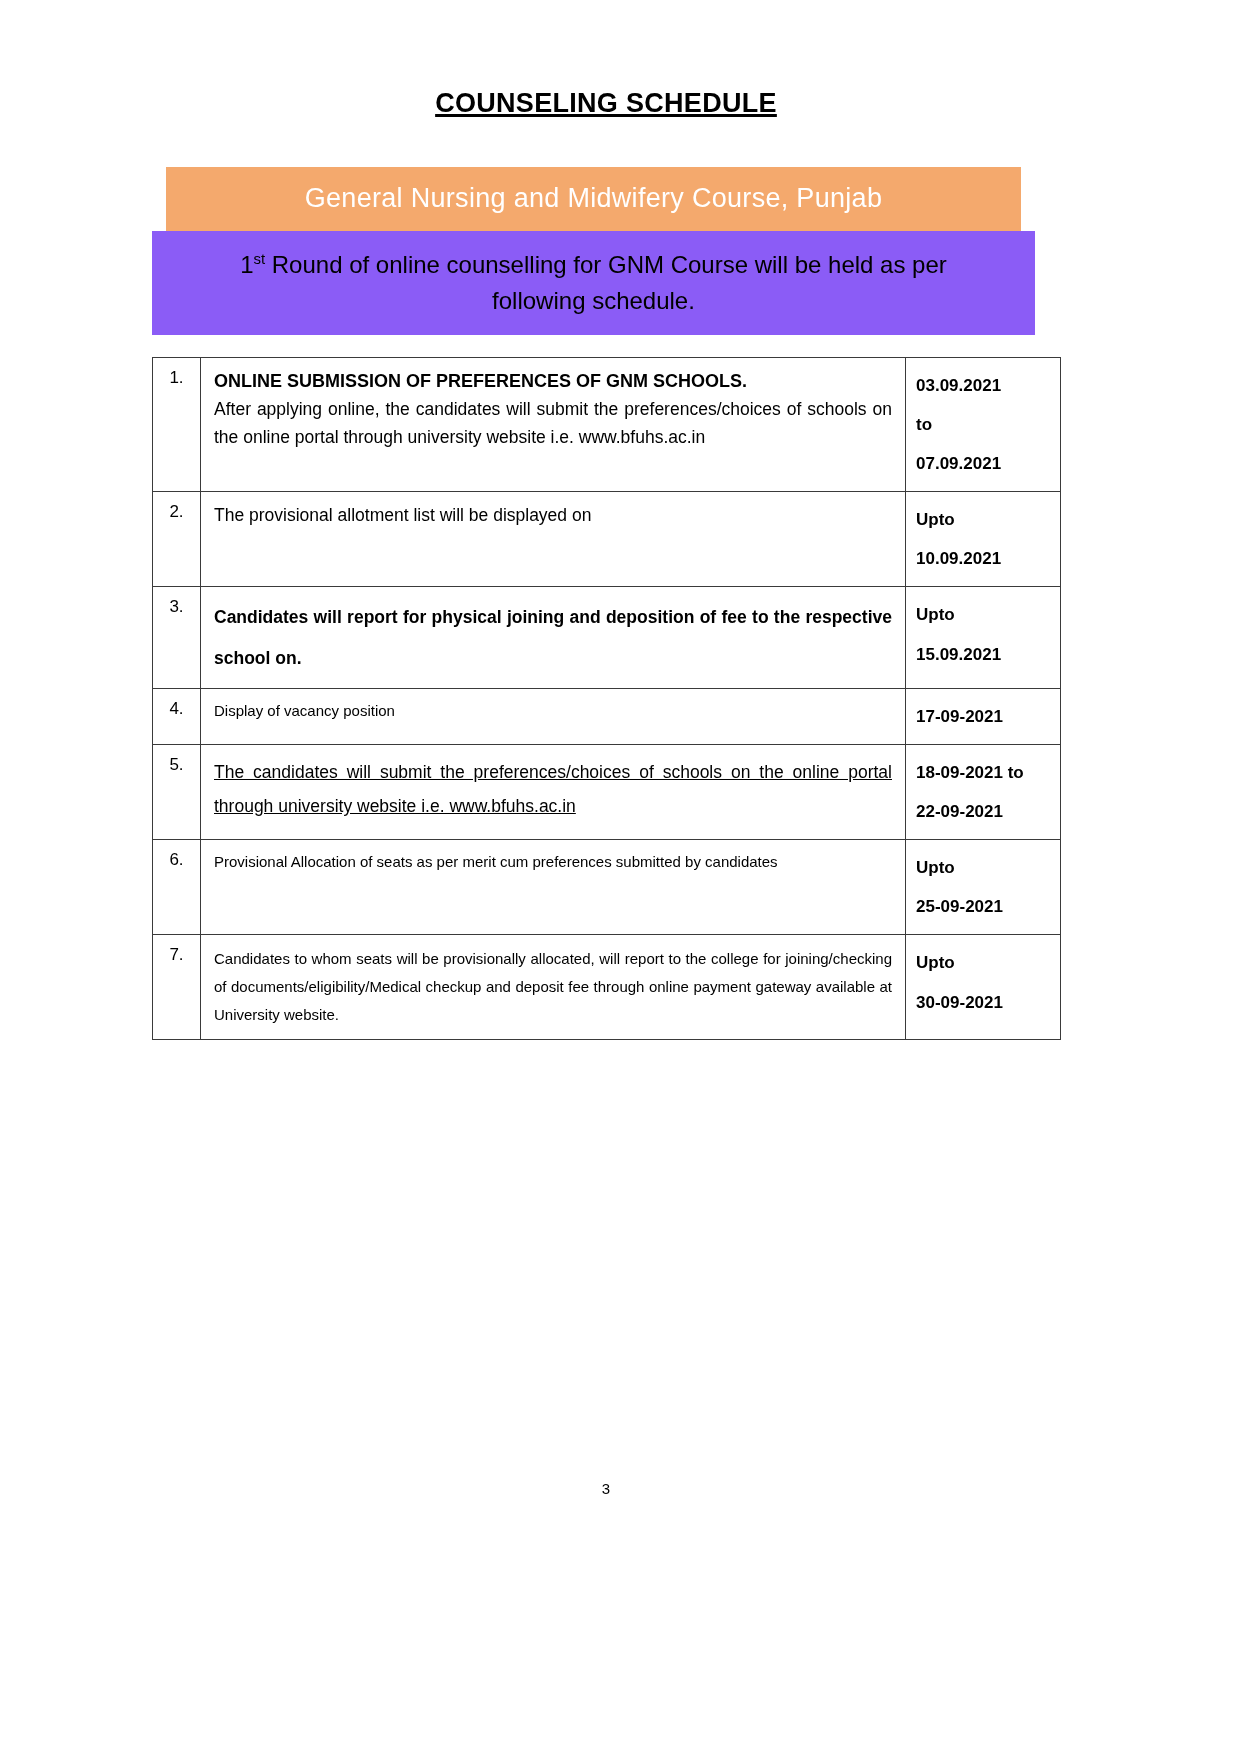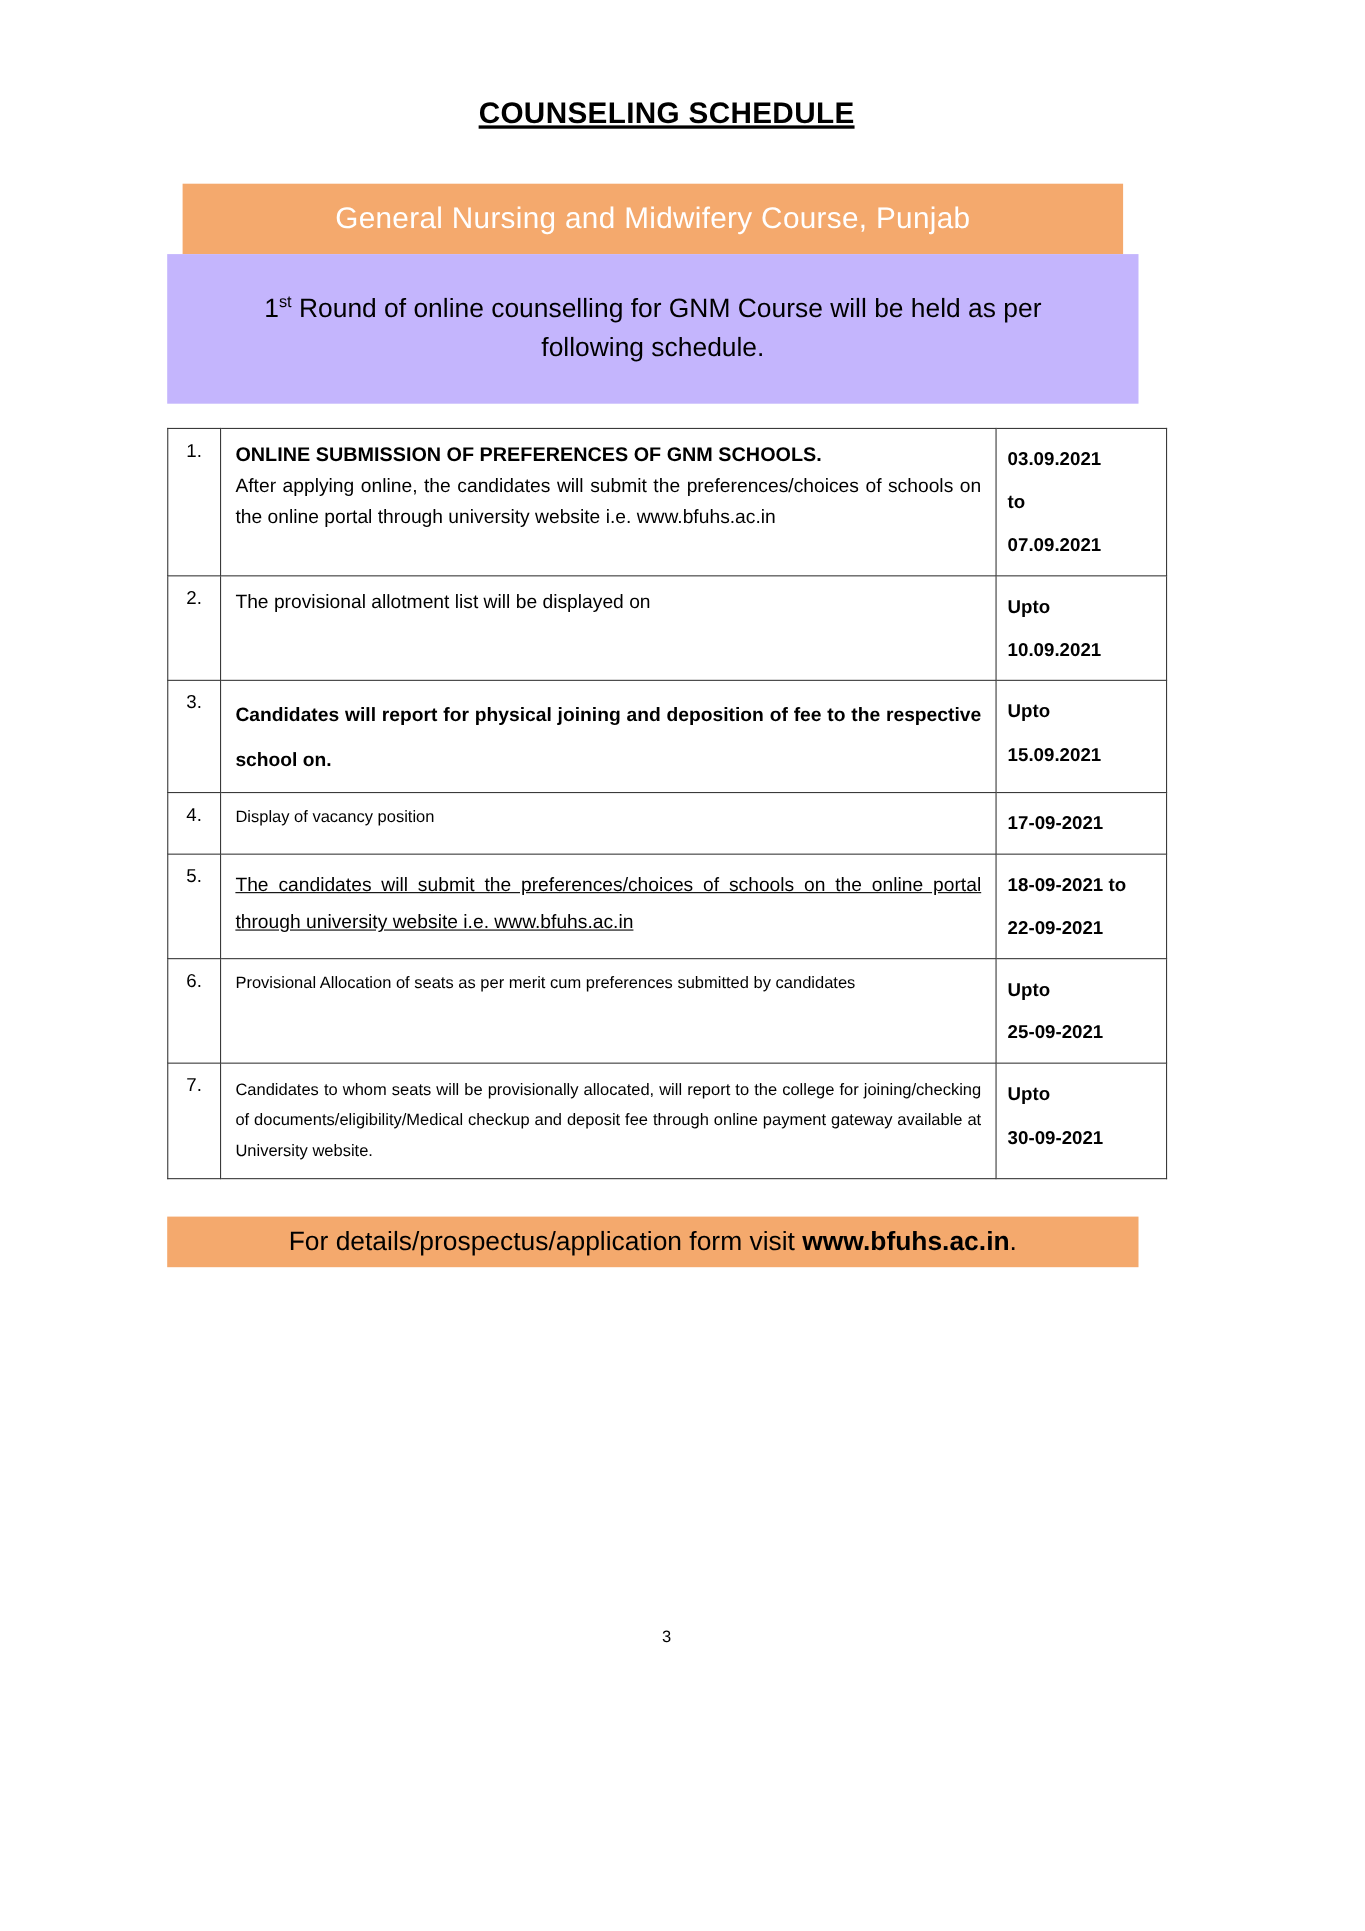--- a/index.html
+++ b/index.html
@@ -16,22 +16,22 @@
     padding-top:88px; margin-bottom:42px; letter-spacing:0.3px;
   }
 
   .banner-wrap { width:883px; padding-top:6px; }
   .banner-course {
     margin:0 14px; height:64px; line-height:62px;
     background:#F4A96D; color:#ffffff; text-align:center;
     font-size:27px; letter-spacing:0.3px;
   }
   .banner-round {
-    background:#c4b5fd; color:#000; text-align:center;
-    font-size:24px; padding:32px 40px; line-height:1.5;
+    background:#8b5cf6; color:#000; text-align:center;
+    font-size:24px; padding:16px 40px; line-height:1.5;
   }
   sup { font-size:0.62em; vertical-align:super; line-height:0; }
 
   table.schedule {
     border-collapse:collapse; width:908px; table-layout:fixed;
     margin-top:22px;
   }
   table.schedule td { border:1px solid #3a3a3a; vertical-align:top; }
   td.num  { width:48px; text-align:center; padding-top:10px; font-size:17px; }
   td.body { width:705px; padding:10px 13px; font-size:17.5px; line-height:1.5; }
@@ -125,16 +125,15 @@
     </tr>
     <tr class="r7">
       <td class="num">7.</td>
       <td class="body">Candidates to whom seats will be provisionally allocated, will report to the college for joining/checking of documents/eligibility/Medical checkup and deposit fee through online payment gateway available at University website.</td>
       <td class="date">Upto
 30-09-2021</td>
     </tr>
   </tbody>
     </table>
 
-  <div class="footer-banner"><span>For details/prospectus/application form visit </span><span class="footer-bold">www.bfuhs.ac.in</span><span>.</span></div>
 
   <div class="page-number">3</div>
 </div>
 
 </body></html>

